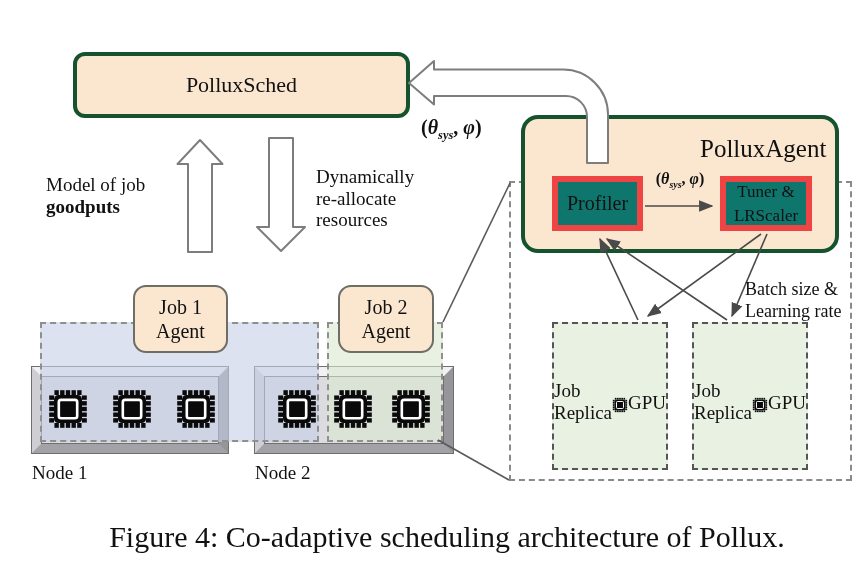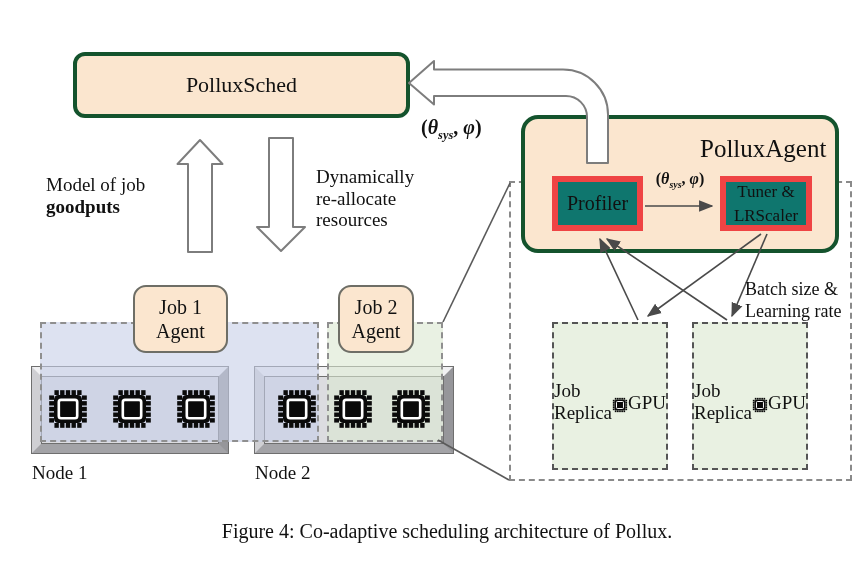--- a/index.html
+++ b/index.html
@@ -27,21 +27,21 @@
   .theta sub{font-size:0.62em;font-style:italic;font-weight:600;}
   #theta-big{left:421px;top:116px;font-size:20px;}
   #theta-small{left:641px;top:170px;width:78px;text-align:center;font-size:16px;}
 
   
   .lbl{z-index:6;font-size:19px;line-height:22px;}
   #model-label{left:46px;top:174px;}
   #model-label .b{font-weight:bold;}
   #dyn-label{left:316px;top:166px;line-height:21.5px;}
   #batch-label{left:745px;top:279px;font-size:18px;line-height:21.5px;}
-  #caption{left:0;top:520px;width:862px;text-align:center;font-size:20px;z-index:6;padding-left:32px;}
+  #caption{left:0;top:520px;width:862px;text-align:center;font-size:30px;z-index:6;padding-left:32px;}
 
   
   #zoom-rect{left:509px;top:181px;width:343px;height:300px;border:2px dashed #8a8a8a;z-index:1;}
 
   
   .replica{border:2px dashed #555;background:#e9f1e2;z-index:2;display:flex;flex-direction:row;
            align-items:center;font-size:19px;padding-top:11px;}
   #replica1{left:552px;top:322px;width:116px;height:148px;}
   #replica2{left:692px;top:322px;width:116px;height:148px;}
   .replica .gpu-lbl{margin-top:2px;}
@@ -58,21 +58,21 @@
   
   .region{border:2px dashed #8f8f8f;z-index:2;}
   #job1-region{left:40px;top:322px;width:279px;height:120px;background:rgba(198,207,232,0.6);}
   #job2-region{left:327px;top:322px;width:116px;height:120px;background:rgba(218,232,208,0.6);}
 
   
   .job-agent{background:#fbe6cf;border:2px solid #6e6e66;border-radius:13px;z-index:4;
              display:flex;flex-direction:column;align-items:center;justify-content:center;
              font-size:20px;line-height:24px;font-family:Liberation Serif, serif;}
   #job1-agent{left:133px;top:285px;width:95px;height:68px;}
-  #job2-agent{left:338px;top:285px;width:76px;height:68px;}
+  #job2-agent{left:338px;top:285px;width:96px;height:68px;}
 
   
   .chip{z-index:3;}
   .chip svg{display:block;width:100%;height:100%;}
   .chip-s{width:42px;height:42px;top:388px;}
   .chip-l{position:relative;width:62px;height:62px;margin-top:7px;}
 
   
   #overlay{position:absolute;left:0;top:0;width:862px;height:588px;z-index:5;pointer-events:none;}
 </style>

